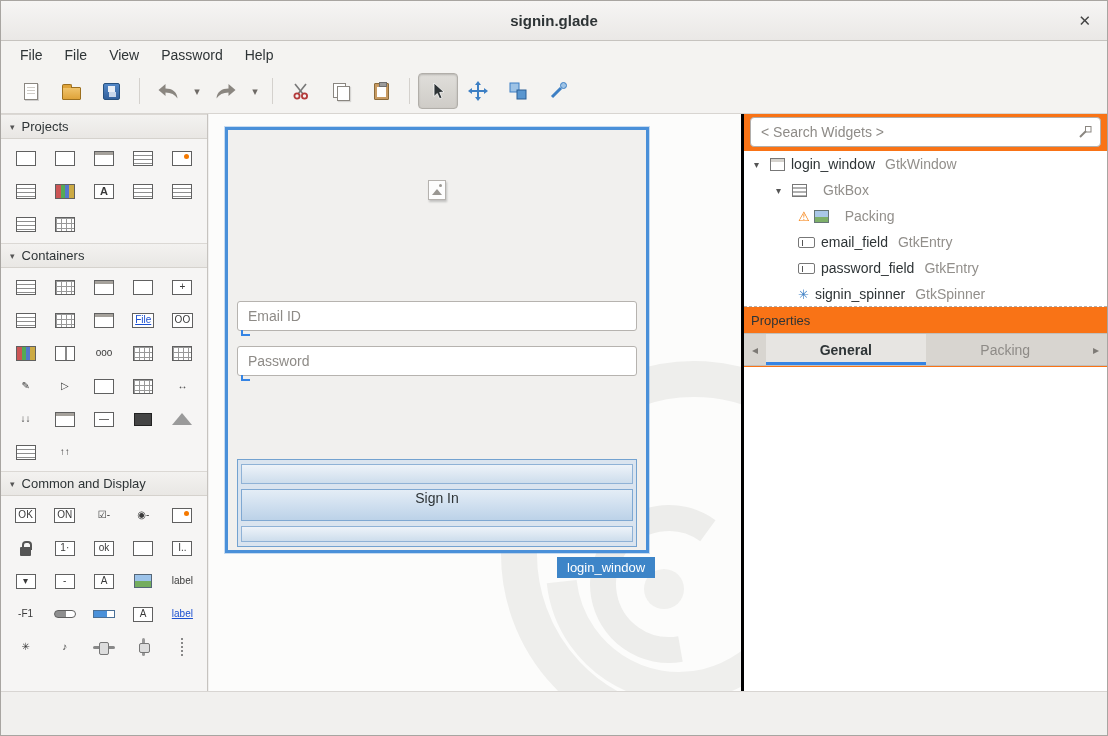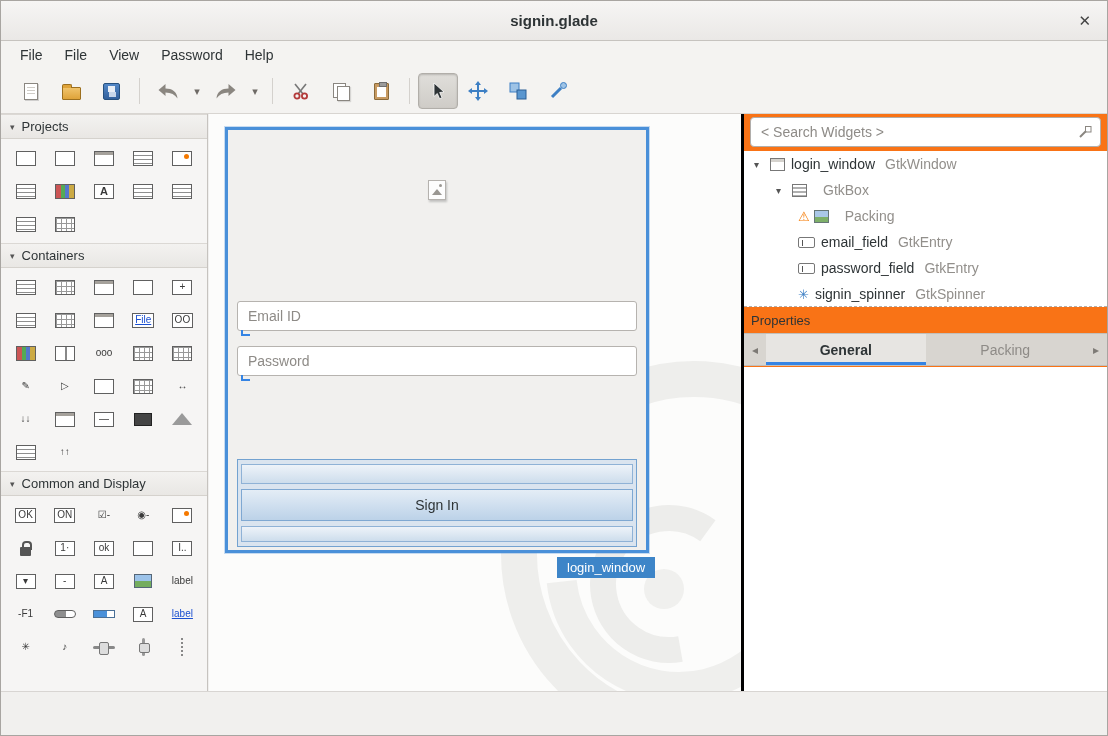--- a/index.html
+++ b/index.html
@@ -72,21 +72,21 @@
 .img-placeholder::after{content:"";position:absolute;left:3px;top:8px;border-left:5px solid transparent;border-right:5px solid transparent;border-bottom:6px solid #9a9792}
 .img-placeholder::before{content:"";position:absolute;right:3px;top:3px;width:3px;height:3px;border-radius:50%;background:#9a9792}
 .entry{position:absolute;left:9px;width:400px;height:30px;background:#fff;border:1px solid #b6b3af;border-radius:3px;display:flex;align-items:center;padding-left:10px}
 .entry .placeholder{color:#8e8b87;font-size:14px}
 .edit-mark{position:absolute;left:3px;bottom:-6px;width:9px;height:6px;border-left:2px solid #3584e4;border-bottom:2px solid #3584e4}
 .entry-email{top:171px}
 .entry-password{top:216px}
 .signin-box{position:absolute;left:9px;top:329px;width:400px;height:88px;background:#dae4ef;border:1px solid #73a2d0;padding:4px 3px;display:flex;flex-direction:column;justify-content:space-between}
 .strip{border:1px solid #8fb2d6;background:linear-gradient(#eef3f9,#cdddec)}
 .strip-top{height:20px}
-.strip-btn{height:32px;display:flex;align-items:center;justify-content:center;font-size:14px;color:#2e3436;background:linear-gradient(#e4edf6,#bcd2e8);border:1px solid #7fa8d2}
+.strip-btn{height:32px;display:flex;align-items:flex-start;justify-content:center;font-size:14px;color:#2e3436;background:linear-gradient(#e4edf6,#bcd2e8);border:1px solid #7fa8d2}
 .strip-bottom{height:16px}
 .sel-tag{position:absolute;left:348px;top:443px;background:#3d85c8;color:#fff;font-size:13px;padding:3px 10px}
 
 .rightpanel{position:absolute;top:113px;left:740px;right:0;bottom:44px;border-left:3px solid #000000;background:#f97316}
 .searchbox{position:absolute;top:3px;left:6px;right:6px;height:30px;background:#fff;border:1px solid #b1aeab;border-radius:4px;display:flex;align-items:center;padding:0 8px 0 10px}
 .search-text{color:#8e8b87;font-size:14px;flex:1}
 .tree{position:absolute;top:37px;left:0;right:0;height:156px;background:#fff;border-bottom:1px dashed #b3b0ac;overflow:hidden}
 .tree-row{height:26px;display:flex;align-items:center;font-size:14px}
 .expander{font-size:10px;color:#555;width:16px}
 .ticon{display:inline-block;margin-right:6px;position:relative}

